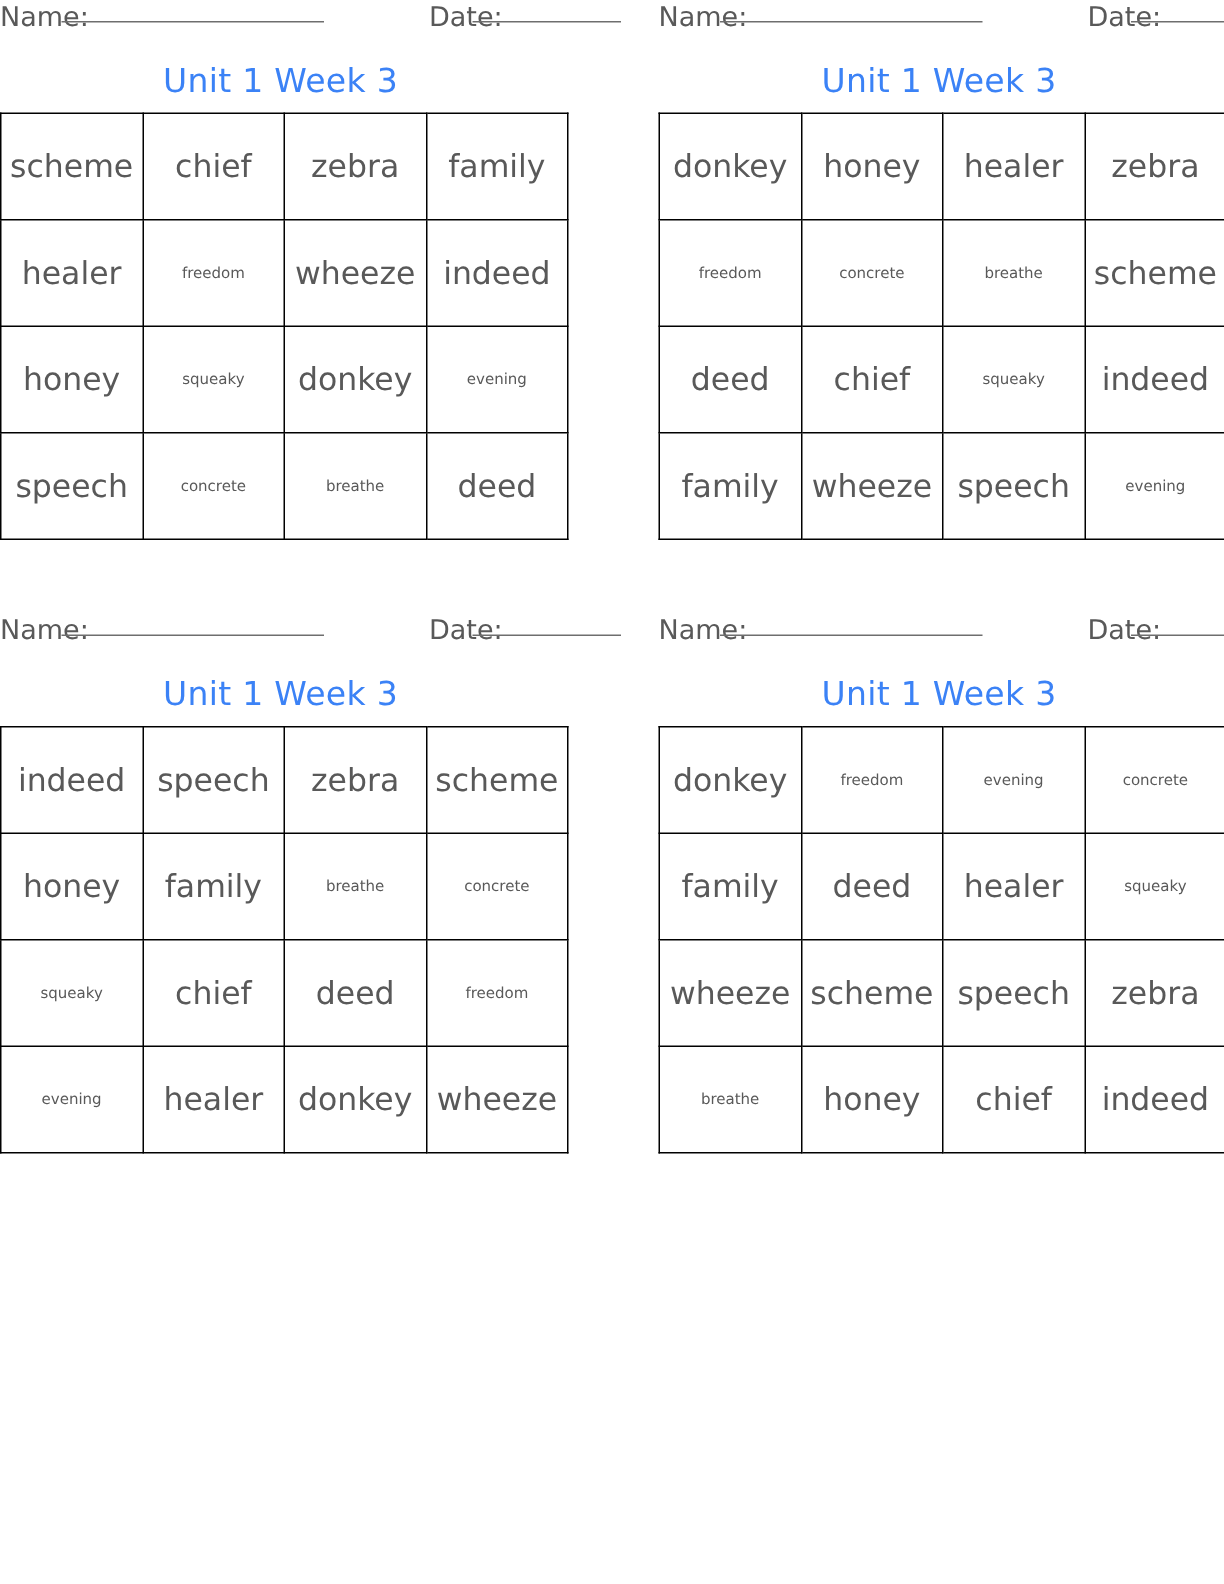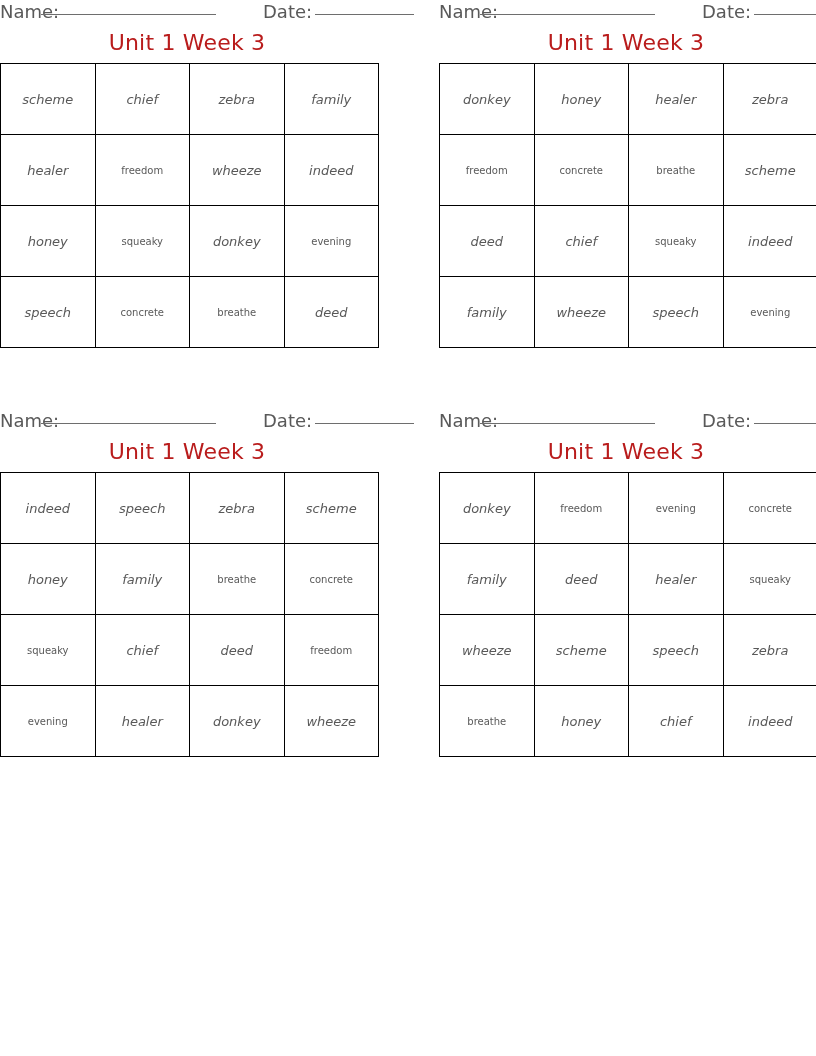--- a/index.html
+++ b/index.html
@@ -46,38 +46,38 @@
   }
   .nd-name-rule {
     position: absolute;
     left: 41px;
     top: 14px;
     width: 175px;
     border-bottom: 1px solid #6e6e6e;
   }
   .nd-date {
     position: absolute;
-    left: 263px;
+    left: 286px;
     top: 1px;
     text-align: center;
   }
   .nd-date-rule {
     position: absolute;
     left: 315px;
     top: 14px;
     width: 99px;
     border-bottom: 1px solid #6e6e6e;
   }
 
   
   .card-title {
-    margin-top: 6px;
+    margin-top: 18px;
     text-align: center;
     font-size: 22px;
-    color: #b91c1c;
+    color: #3b82f6;
     letter-spacing: 0.2px;
     height: 30px;
     line-height: 30px;
   }
 
   
   .bingo-grid {
     margin-top: 5px;
     border-collapse: collapse;
     table-layout: fixed;
@@ -86,21 +86,21 @@
   .bingo-grid td {
     width: 93.5px;
     height: 70px;
     border: 1px solid #000000;
     text-align: center;
     vertical-align: middle;
     color: #595959;
     padding: 0;
     overflow: hidden;
   }
-  .w-lg { font-size: 13px; font-style: italic; }
+  .w-lg { font-size: 21px; }
   .w-sm { font-size: 10px; }
 
   
   .card-c1 .nd-date-rule { width: 101px; }
 </style>
 </head>
 <body>
 
 <div class="sheet">
 

